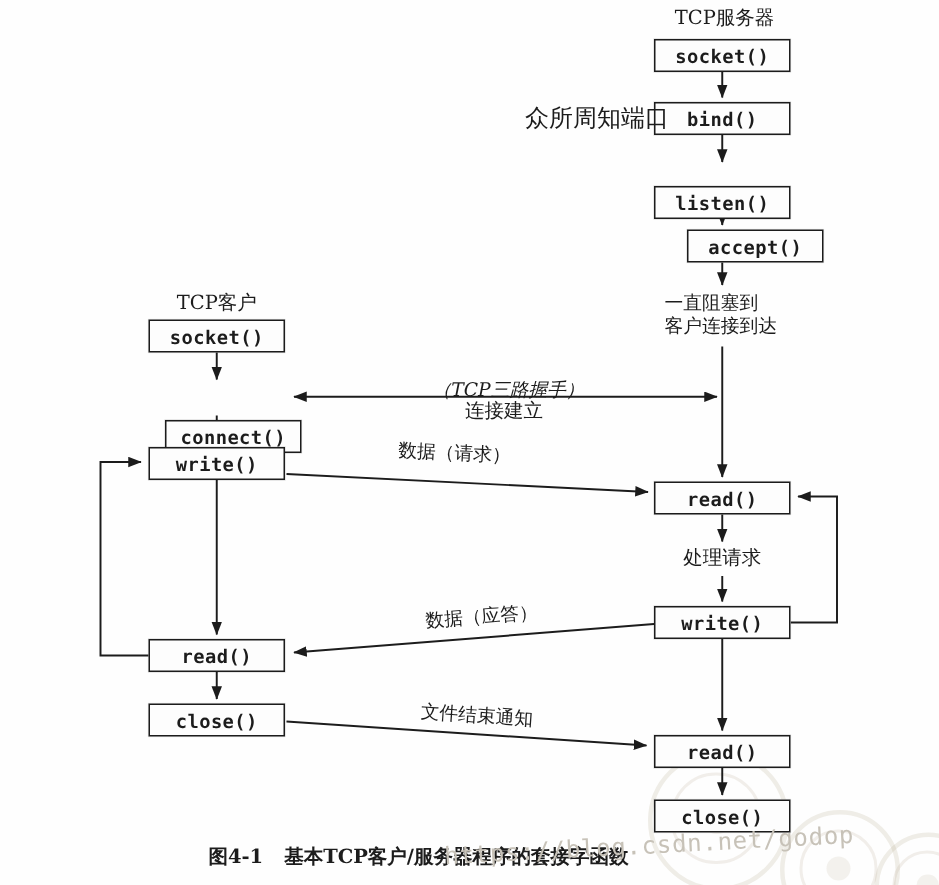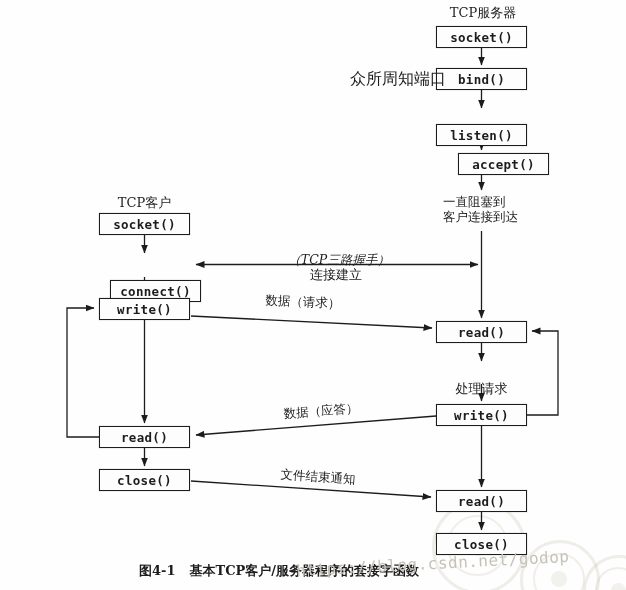--- a/index.html
+++ b/index.html
@@ -126,21 +126,21 @@
   <div class="lbl" style="left:443px;top:194px;">
     <div>一直阻塞到</div>
     <div>客户连接到达</div>
   </div>
 
   <div class="lbl center" style="left:286px;top:241px;width:100px;font-size:13px;margin-top:26px;">连接建立</div>
   <div class="lbl center" style="left:264px;top:252px;width:150px;font-style:italic;">（TCP三路握手）</div>
 
   <div class="lbl center tilt-dn3" style="left:253px;top:294px;width:100px;">数据（请求）</div>
 
-  <div class="lbl center" style="left:436px;top:365px;width:91px;font-size:13px;margin-top:16px;">处理请求</div>
+  <div class="lbl center" style="left:436px;top:365px;width:91px;font-size:13px;">处理请求</div>
 
   <div class="lbl center tilt-up4" style="left:271px;top:403px;width:100px;">数据（应答）</div>
 
   <div class="lbl center tilt-dn4" style="left:258px;top:469px;width:120px;">文件结束通知</div>
 
   <div class="caption">
     <span>图4-1</span><span class="gap"></span><span>基本TCP客户/服务器程序的套接字函数</span>
   </div>
 
   <div class="watermark-text">https://blog.csdn.net/godop</div>

